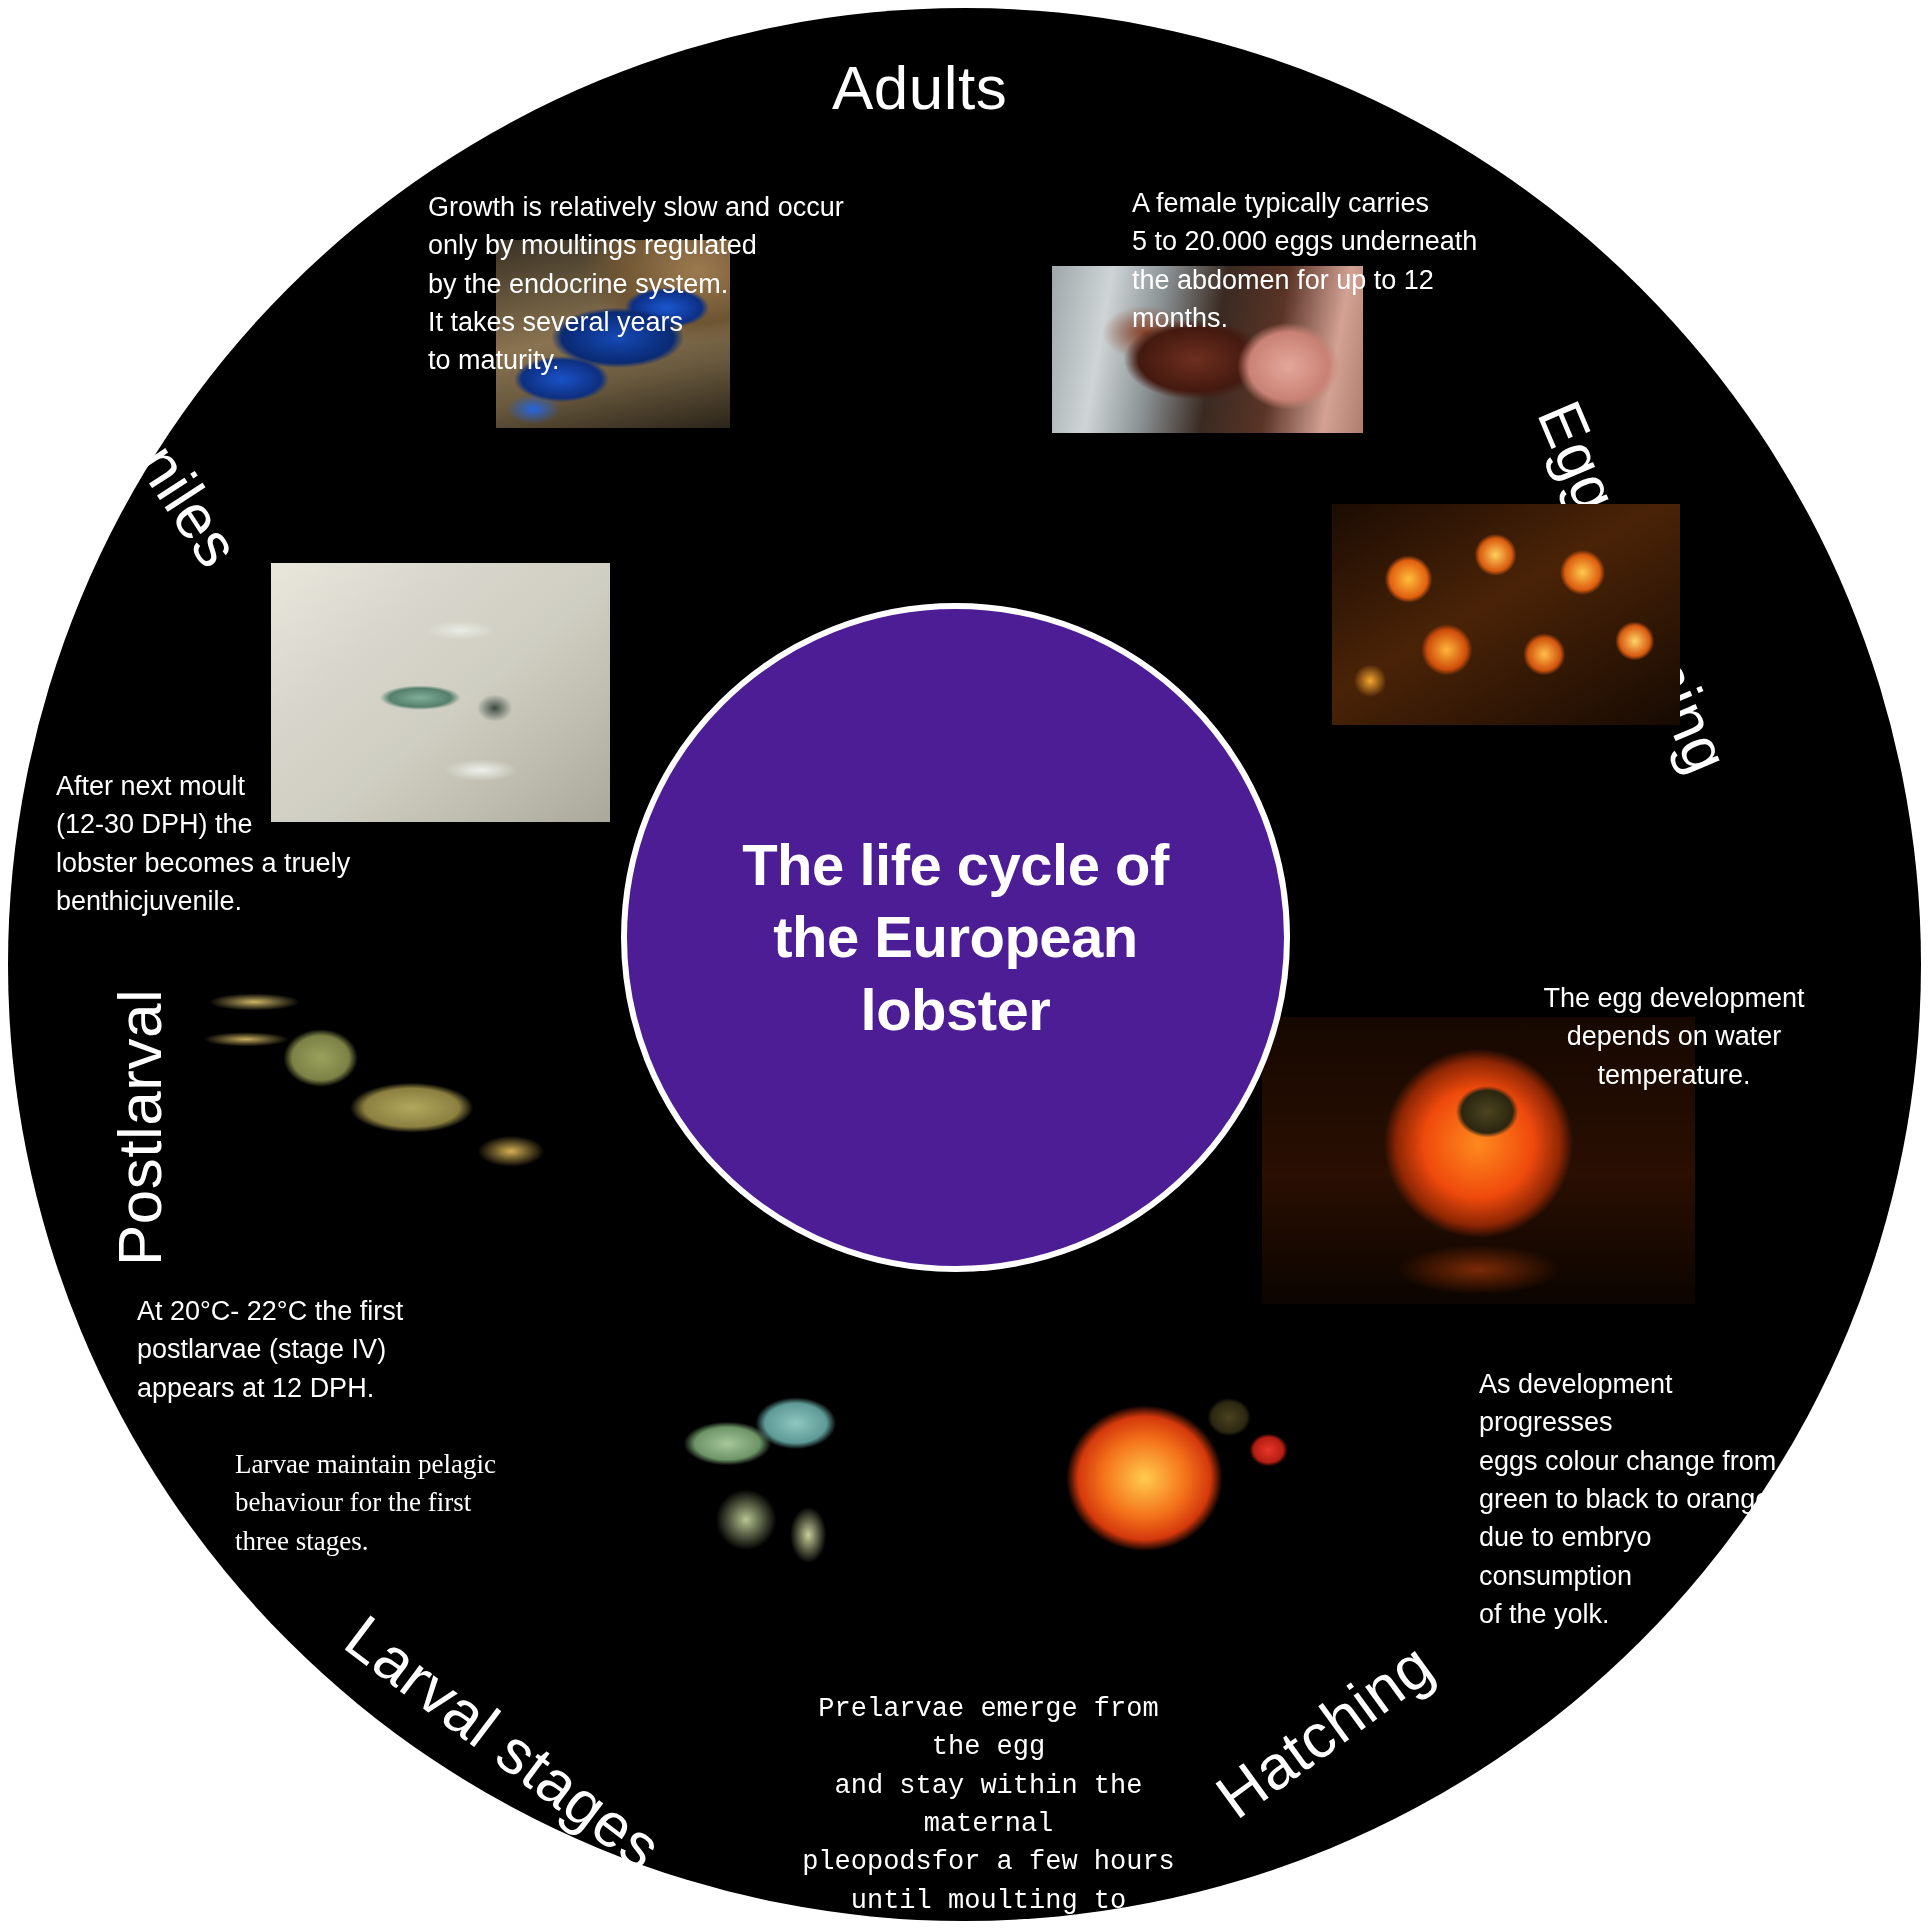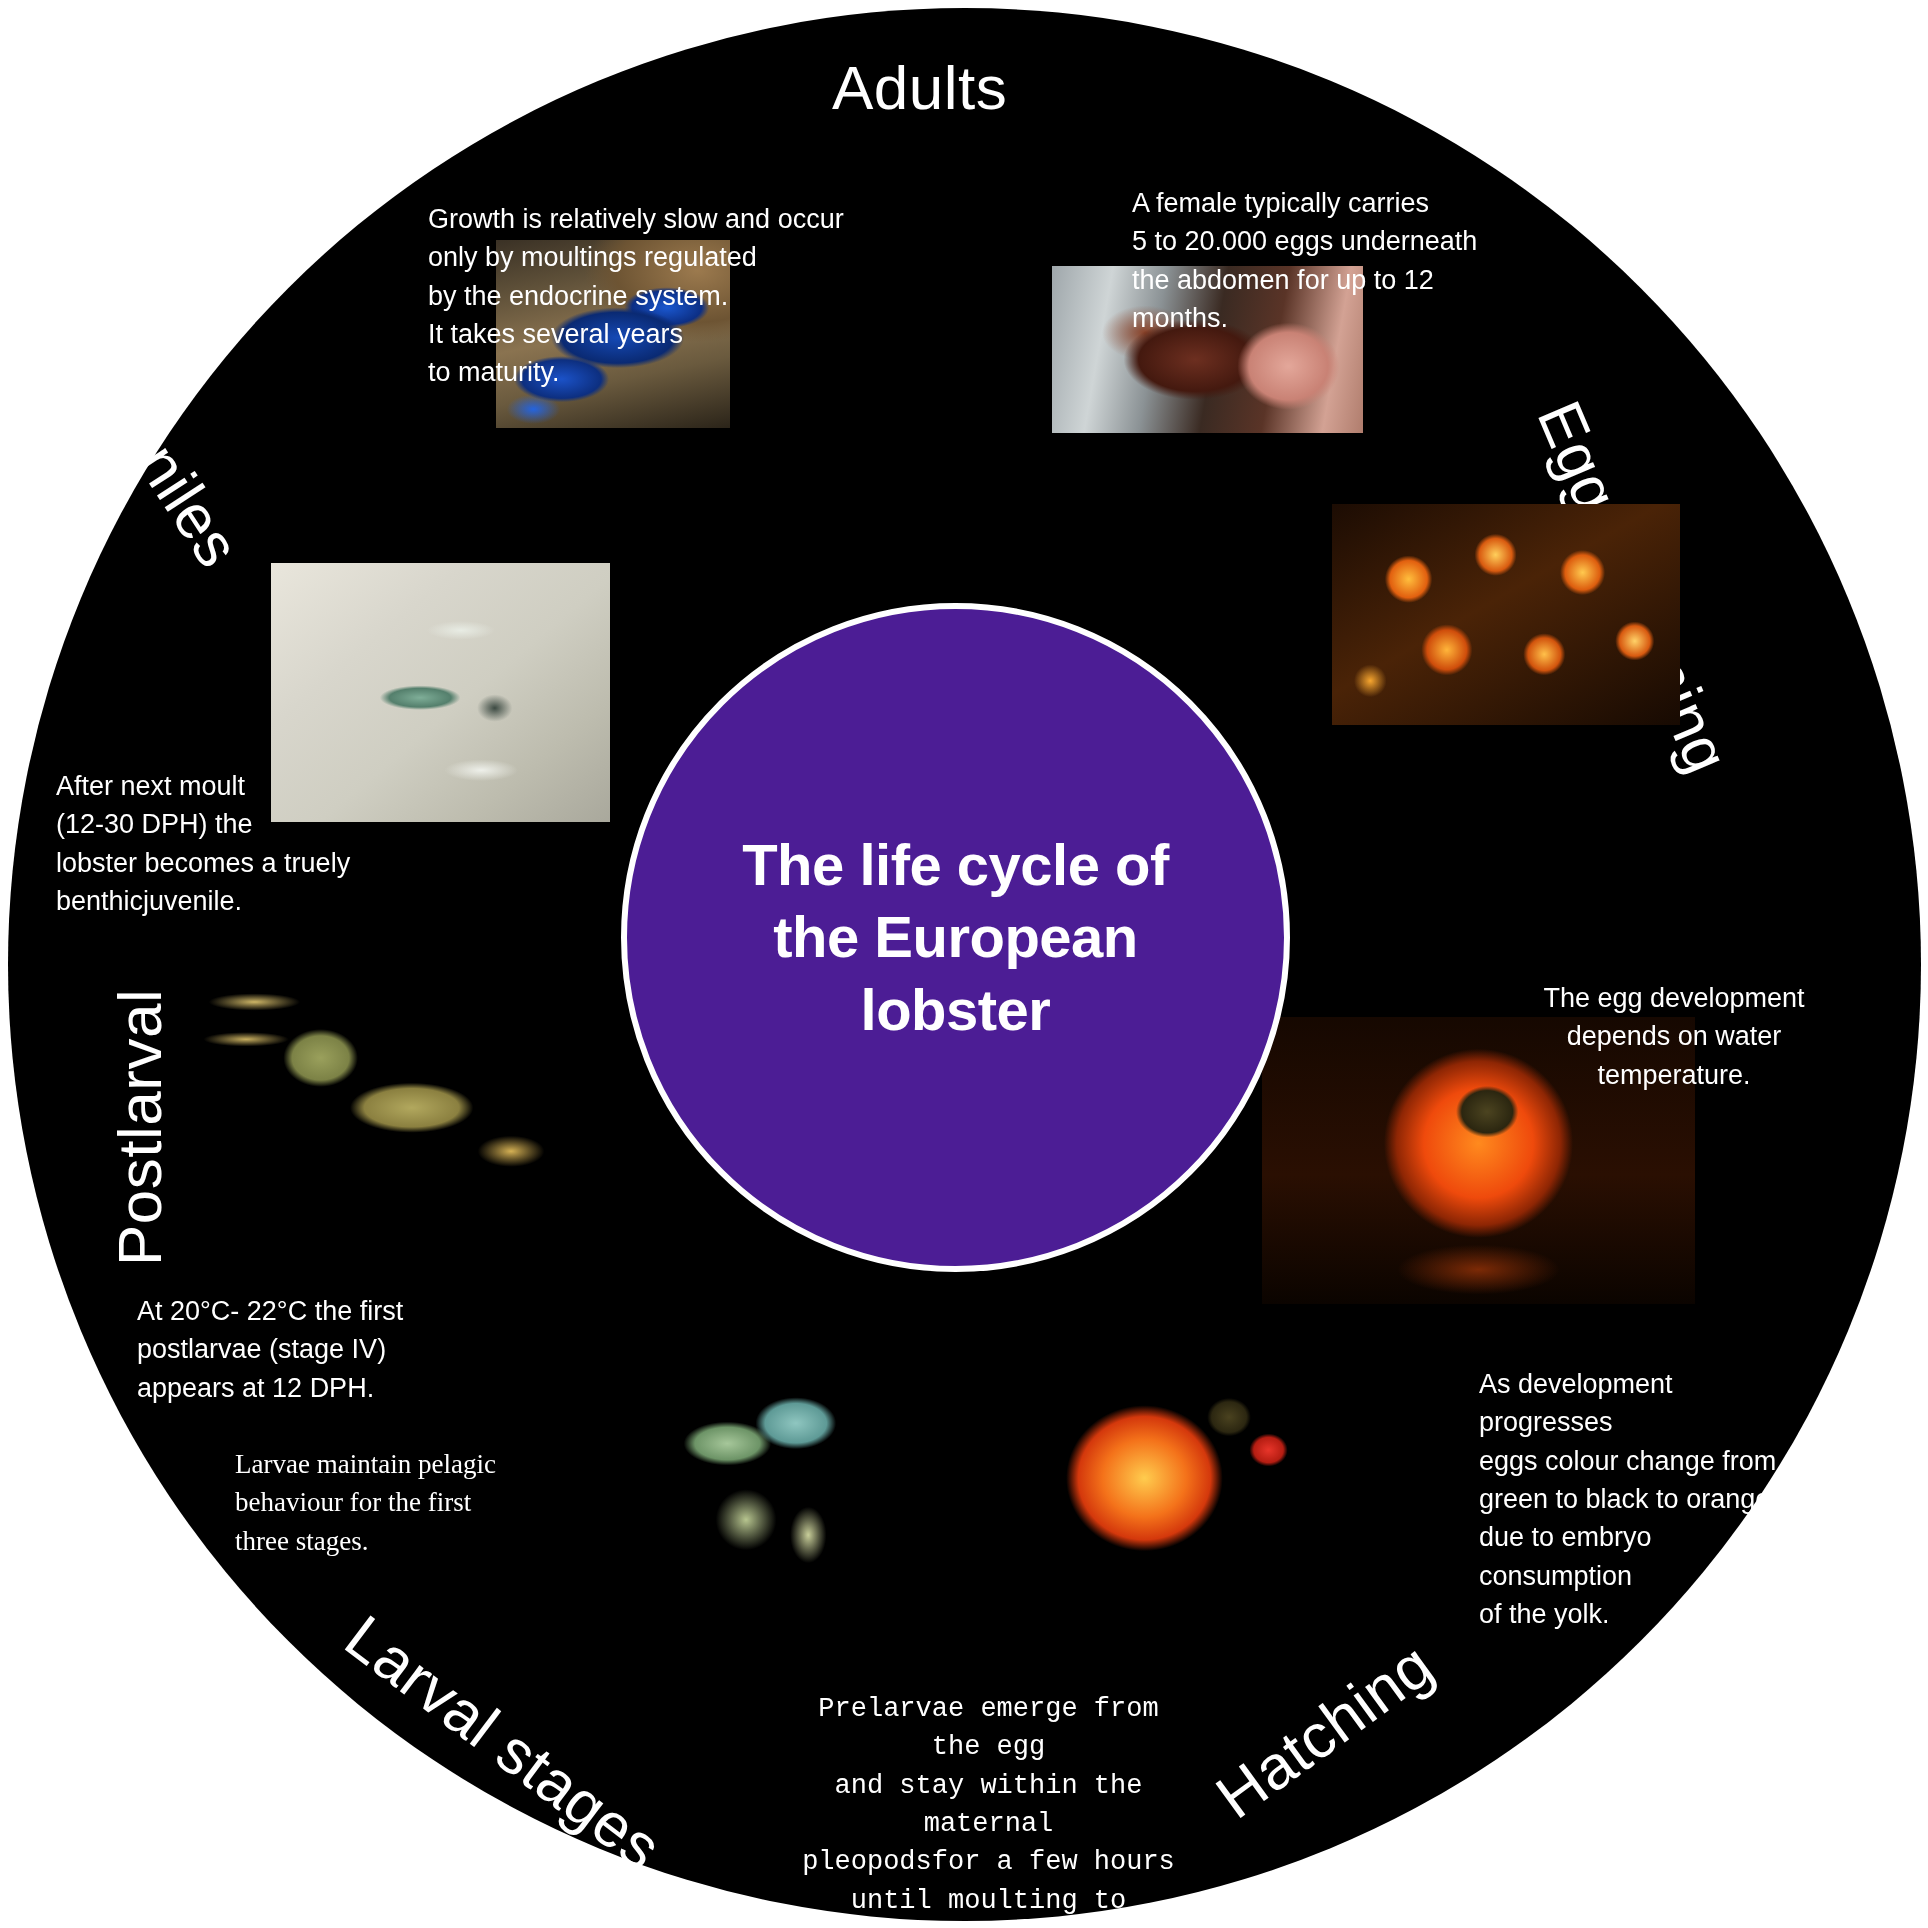--- a/index.html
+++ b/index.html
@@ -178,21 +178,21 @@
 <div class="photo" id="photo-blue-lobster" style="left:496px;  top:240px;  width:234px; height:188px;"></div>
 <div class="photo" id="photo-berried-female" style="left:1052px; top:266px;  width:311px; height:167px;"></div>
 <div class="photo" id="photo-egg-mass" style="left:1332px; top:504px;  width:348px; height:221px;"></div>
 <div class="photo" id="photo-single-egg" style="left:1262px; top:1017px; width:433px; height:287px;"></div>
 <div class="photo" id="photo-juvenile" style="left:271px;  top:563px;  width:339px; height:259px;"></div>
 
 <div class="specimen" id="specimen-postlarva" style="left:155px;  top:946px;"></div>
 <div class="specimen" id="specimen-larva" style="left:603px;  top:1347px;"></div>
 <div class="specimen" id="specimen-prelarva" style="left:1026px; top:1356px;"></div>
 
-<div class="caption" style="left:428px; top:188px; width:433px;margin-top:12px;">Growth is relatively slow and  occur
+<div class="caption" style="left:428px; top:188px; width:433px;">Growth is relatively slow and  occur
 only by moultings regulated
 by the endocrine system.
 It takes several years
 to maturity.</div>
 
 <div class="caption" style="left:1132px; top:184px; width:405px;">A female typically carries
 5 to 20.000 eggs underneath
 the abdomen for up to 12 months.</div>
 
 <div class="caption" style="left:1533px; top:979px; width:282px;text-align:center;">The egg development

